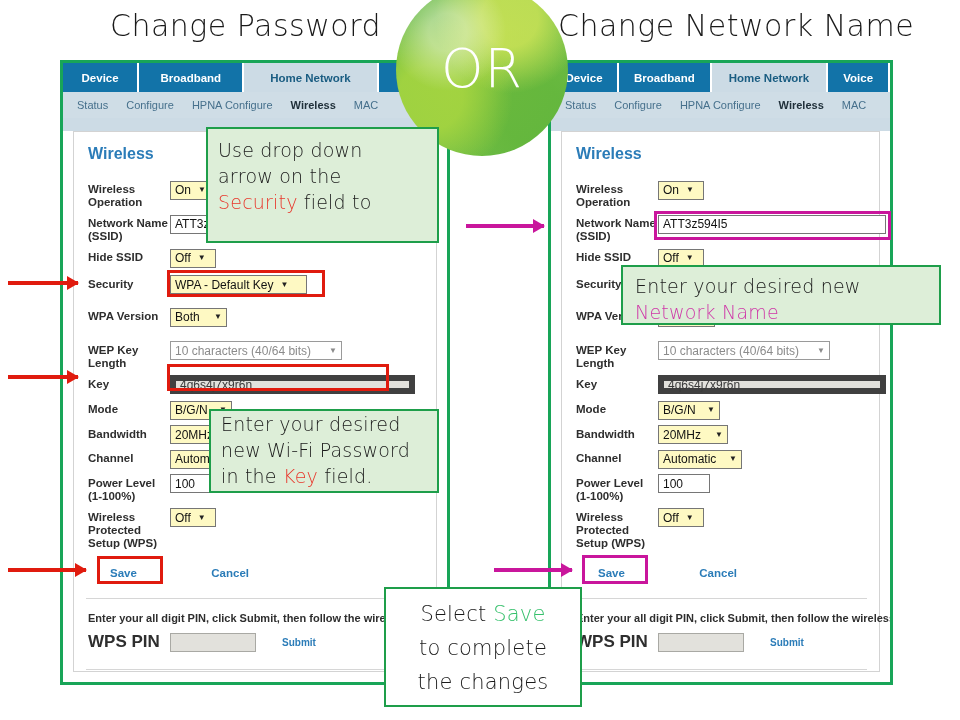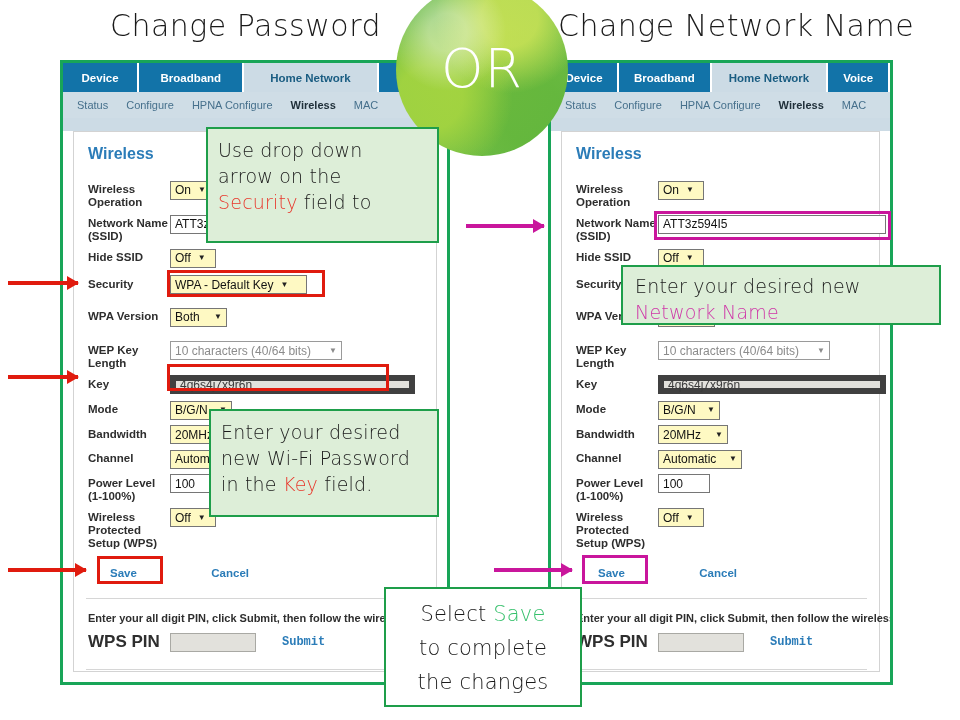--- a/index.html
+++ b/index.html
@@ -145,21 +145,21 @@
   .wps-note{
     position:absolute;left:14px;
     font-size:11px;font-weight:bold;color:#2e2e2e;white-space:nowrap;
   }
   .wps-row{position:absolute;left:14px;display:flex;align-items:center;}
   .wps-label{font-size:17px;font-weight:bold;color:#2e2e2e;width:82px;flex:0 0 82px;}
   .wps-input{
     width:86px;height:19px;background:#e2e1dc;border:1px solid #a9a9a4;
     box-sizing:border-box;
   }
-  .wps-submit{font-size:12px;font-weight:bold;color:#2b7cb8;margin-left:26px;font-family:Liberation Mono, monospace;}
+  .wps-submit{font-size:10px;font-weight:bold;color:#2b7cb8;margin-left:26px;}
 
   
   .hl{position:absolute;box-sizing:border-box;z-index:22;pointer-events:none;}
   .hl.red{border:3px solid #e01b0e;}
   .hl.magenta{border:3px solid #c9169c;}
 
   
   .arrow{position:absolute;height:4px;z-index:24;}
   .arrow .shaft{position:absolute;left:0;top:0;height:4px;width:100%;}
   .arrow .head{
@@ -186,21 +186,21 @@
   }
   .callout .ct{
     font-size:19px;line-height:26px;letter-spacing:.2px;
   }
   .callout.white{background:#ffffff;}
   .kw-red{color:#e8382c;}
   .kw-magenta{color:#cf37a8;}
   .kw-green{color:#35c06b;}
 
   #callout-1{left:206px;top:127px;width:233px;height:116px;padding:8px 10px;}
-  #callout-2{left:209px;top:409px;width:230px;height:108px;padding:8px 10px;}
+  #callout-2{left:209px;top:409px;width:230px;height:84px;padding:0 10px;}
   #callout-3{left:621px;top:265px;width:320px;height:60px;padding:6px 12px;}
   #callout-4{left:384px;top:587px;width:198px;height:120px;padding:8px 10px;text-align:center;}
   #callout-4 .ct{font-size:21px;line-height:34px;}
 </style>
 </head>
 <body>
 
 <div class="stage">
 
   <div class="slide-title" id="title-left">Change Password</div>

